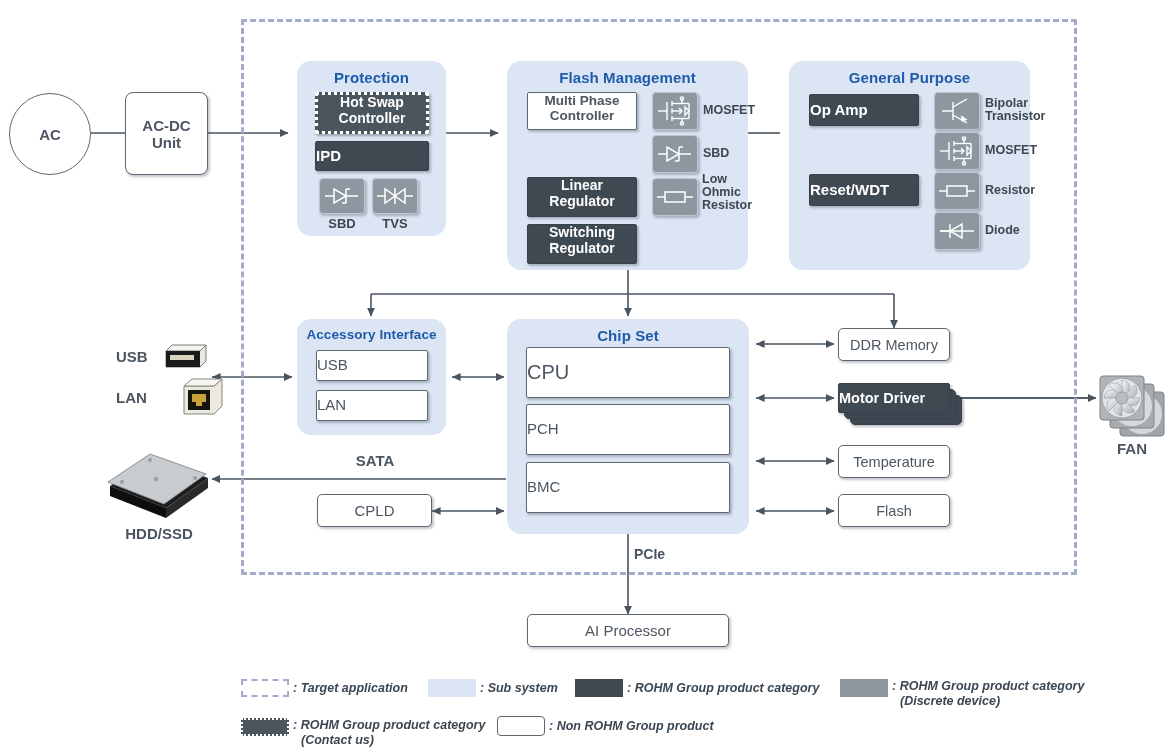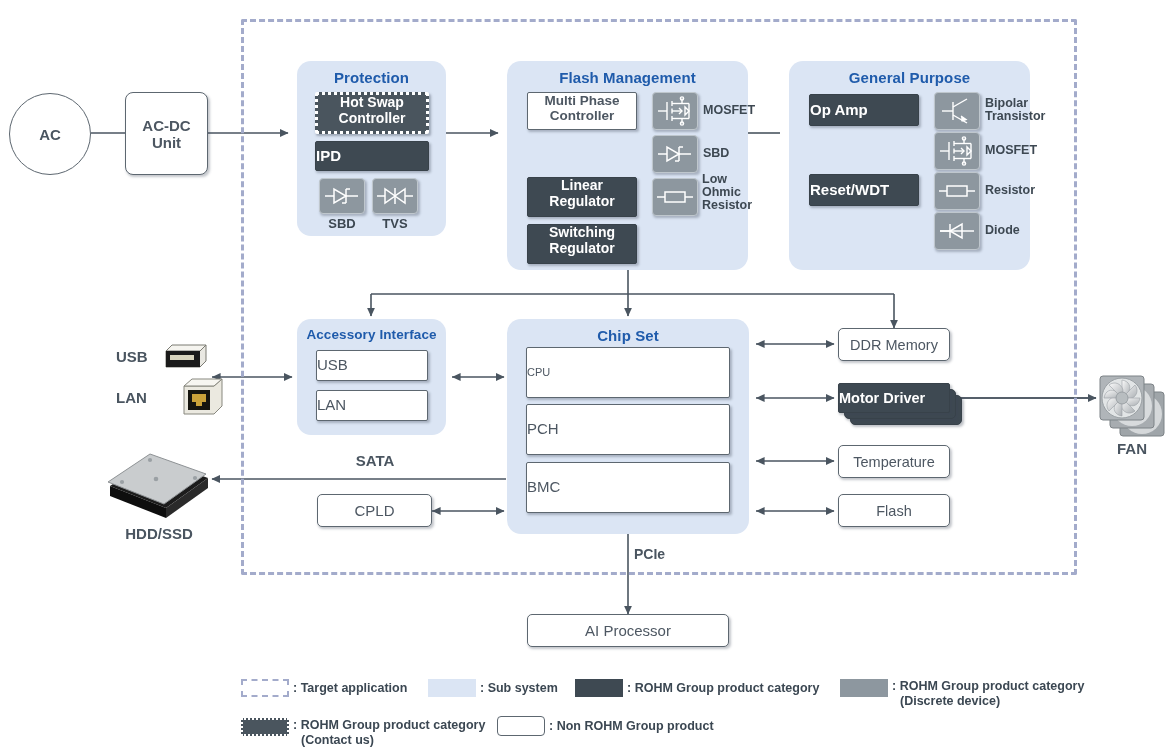--- a/index.html
+++ b/index.html
@@ -82,21 +82,21 @@
   .stack-l1,.stack-l2{
     background:#3e4952;border:1px solid #38424a;border-radius:5px;
     box-shadow:1.5px 2px 2.5px rgba(60,70,85,.33);
   }
 
   
   .lbl{color:#4a5560;font-weight:bold;}
   .lbl-ext{font-size:15px;}
 
   
-  .legend-text{color:#3b4752;font-weight:bold;font-size:12.5px;line-height:1.18;}
+  .legend-text{color:#3b4752;font-weight:bold;font-size:12.5px;line-height:1.18;font-style:italic;}
   .sw{box-sizing:border-box;}
   .sw-dashed{border:2px dashed #a3abcb;background:#ffffff;}
   .sw-sub{background:#dbe5f4;}
   .sw-dark{background:#3e4952;}
   .sw-gray{background:#8d979f;}
   .sw-dotted{background:#4a555e;border:2.5px dotted #ffffff;}
   .sw-white{background:#ffffff;border:1px solid #5d6770;border-radius:4px;}
 
   svg{display:block;}
 </style>
@@ -391,21 +391,21 @@
     <div class="abs box box-white" style="left:19px;top:31px;width:112px;height:31px;font-size:15px;font-weight:normal;">
       <span>USB</span>
     </div>
     <div class="abs box box-white" style="left:19px;top:71px;width:112px;height:31px;font-size:15px;font-weight:normal;">
       <span>LAN</span>
     </div>
   </div>
 
   <div class="abs subsystem" style="left:507px;top:319px;width:242px;height:215px;padding-left:33px;">
     <div class="subsystem-title">Chip Set</div>
-    <div class="abs box box-white" style="left:19px;top:28px;width:204px;height:51px;font-size:11px;font-weight:normal;">
+    <div class="abs box box-white" style="left:19px;top:28px;width:204px;height:51px;font-size:20px;font-weight:normal;">
       <span>CPU</span>
     </div>
     <div class="abs box box-white" style="left:19px;top:85px;width:204px;height:51px;font-size:15px;font-weight:normal;">
       <span>PCH</span>
     </div>
     <div class="abs box box-white" style="left:19px;top:143px;width:204px;height:51px;font-size:15px;font-weight:normal;">
       <span>BMC</span>
     </div>
   </div>
 

